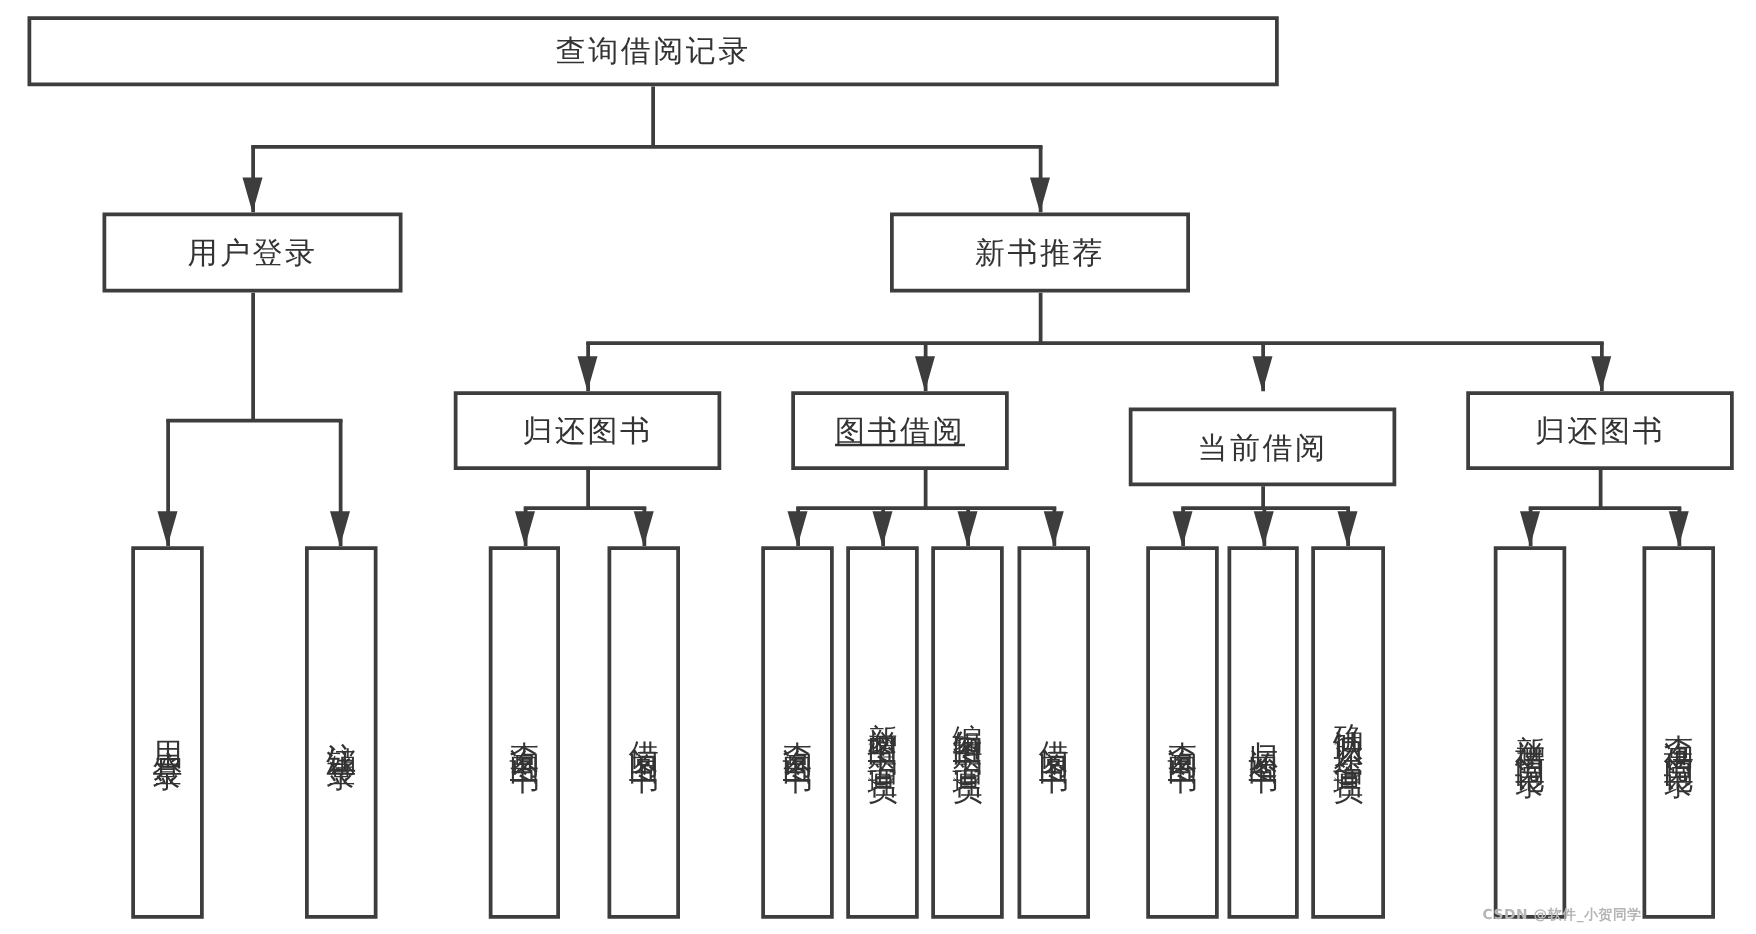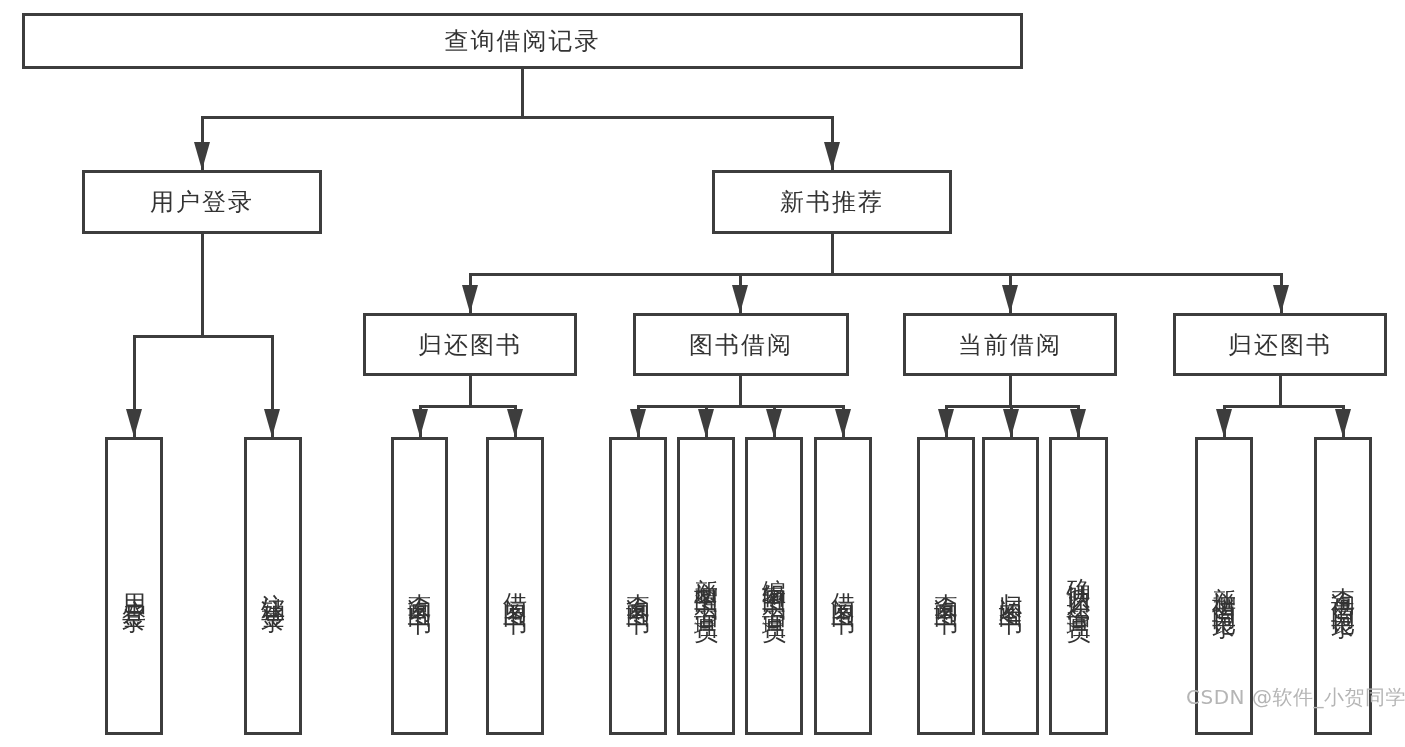--- a/index.html
+++ b/index.html
@@ -49,26 +49,27 @@
     width: 0;
     height: 0;
     border-left: 8px solid transparent;
     border-right: 8px solid transparent;
     border-top: 28px solid var(--line, #3d3d3d);
     z-index: 3;
   }
   .watermark {
     position: absolute;
     left: 1186px;
-    top: 684px;
-    font-size: 20px;
+    top: 724px;
+    font-size: 11px;
     letter-spacing: 0.5px;
     color: var(--wm, #b5b5b5);
     white-space: nowrap;
     z-index: 4;
+    font-weight: bold;
   }
 </style>
 </head>
 <body>
 
 <div id="stage" style="--line: #3d3d3d; --text: #333333; --bg: #ffffff; --wm: #b5b5b5;">
   <div id="layers">
       <div class="cline" style="left: 520.5px; top: 69px; width: 3px; height: 48px;"></div>
       <div class="cline" style="left: 200.5px; top: 115.5px; width: 633px; height: 3px;"></div>
       <div class="cline" style="left: 200.5px; top: 117px; width: 3px; height: 53px;"></div>
@@ -126,24 +127,24 @@
       </div>
       <div class="node h" style="left: 82px; top: 170px; width: 240px; height: 64px;">
         <span class="label">用户登录</span>
       </div>
       <div class="node h" style="left: 712px; top: 170px; width: 240px; height: 64px;">
         <span class="label">新书推荐</span>
       </div>
       <div class="node h" style="left: 363px; top: 313px; width: 214px; height: 63px;">
         <span class="label">归还图书</span>
       </div>
-      <div class="node h" style="left: 633px; top: 313px; width: 216px; height: 63px;">
+      <div class="node h" style="left: 633px; top: 313px; width: 174px; height: 63px; text-decoration: underline;">
         <span class="label">图书借阅</span>
       </div>
-      <div class="node h" style="left: 903px; top: 313px; width: 214px; height: 63px;">
+      <div class="node h" style="left: 903px; top: 326px; width: 214px; height: 63px;">
         <span class="label">当前借阅</span>
       </div>
       <div class="node h" style="left: 1173px; top: 313px; width: 214px; height: 63px;">
         <span class="label">归还图书</span>
       </div>
       <div class="node v" style="left: 105px; top: 437px; width: 58px; height: 298px;">
         <span class="label">用户登录</span>
       </div>
       <div class="node v" style="left: 244px; top: 437px; width: 58px; height: 298px;">
         <span class="label">注销登录</span>

